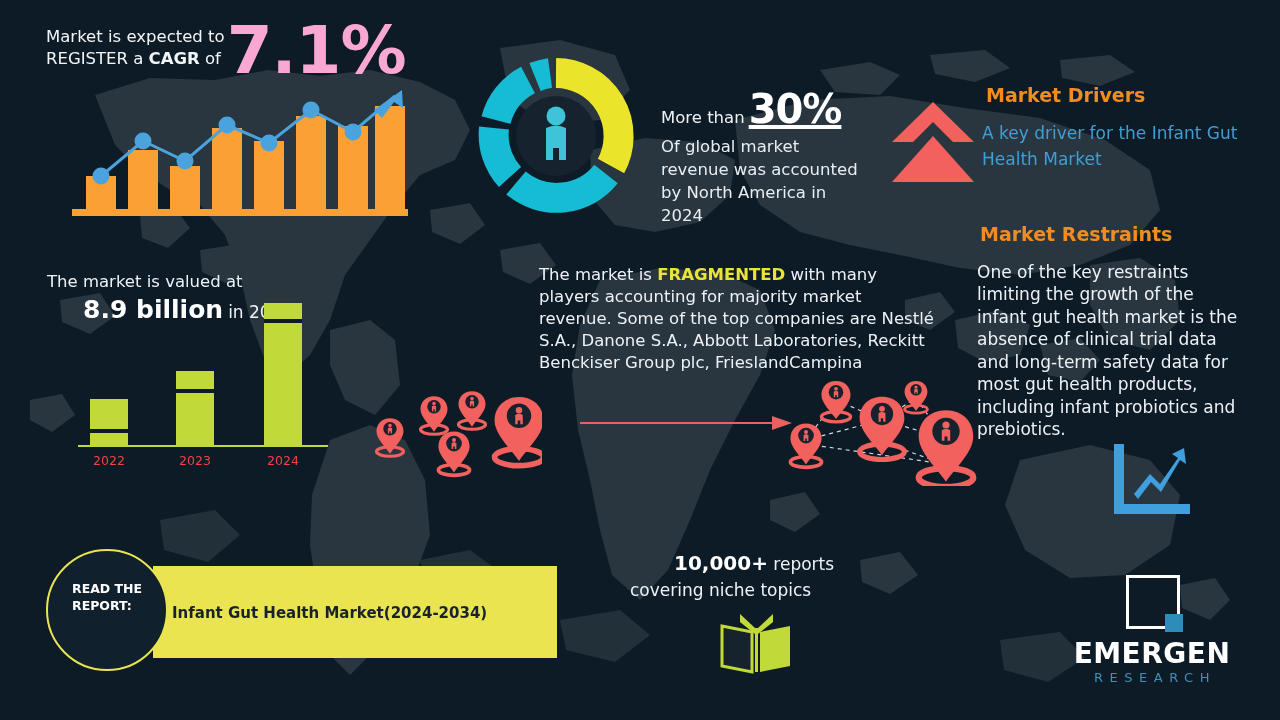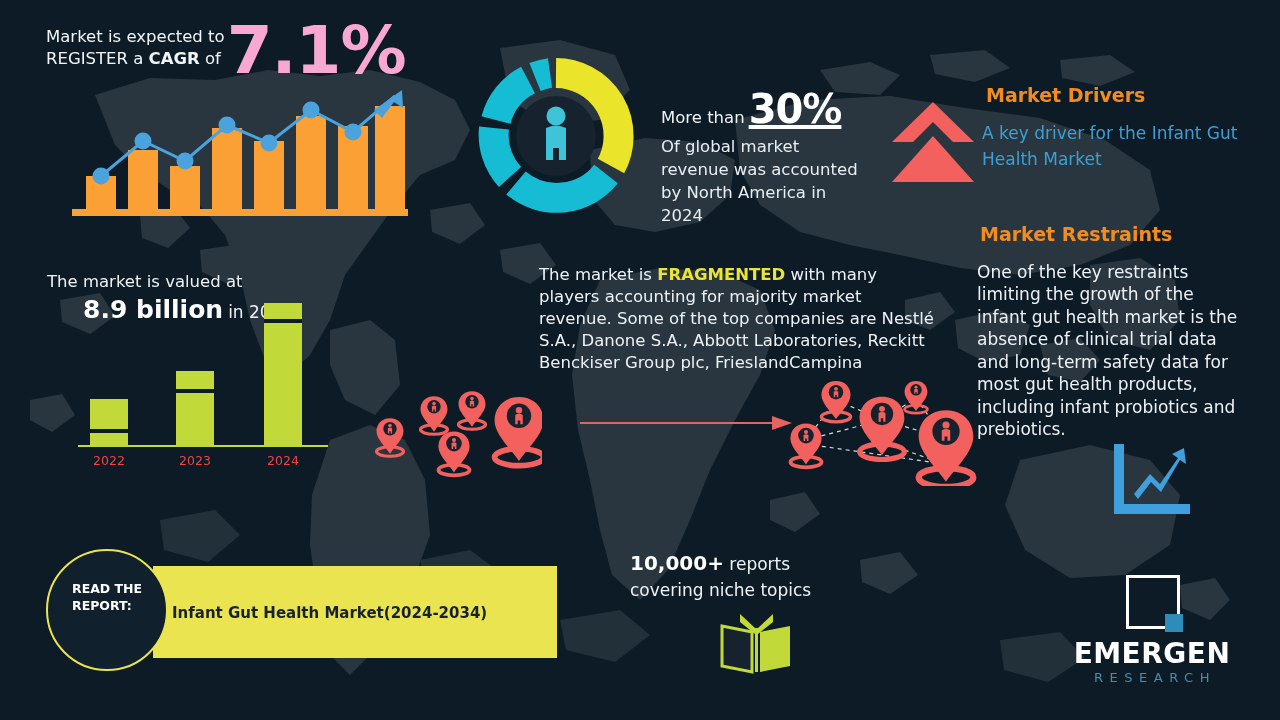--- a/index.html
+++ b/index.html
@@ -86,21 +86,21 @@
     left:46px; top:549px; width:122px; height:122px;
     border-radius:50%; background:#10202c; border:2.5px solid #eae451;
   }
   #read-label {
     position:absolute; left:72px; top:581px; width:74px;
     font-size:12.5px; font-weight:bold; color:#ffffff; line-height:1.35;
   }
 
   
   #reports-text { left:630px; top:551px; width:300px; }
-  .rep-l1 { font-size:17px; color:#eef2f5; white-space:nowrap; }
+  .rep-l1 { font-size:17px; color:#eef2f5; white-space:nowrap;margin-left:44px; }
   .rep-big { font-size:20px; font-weight:bold; color:#ffffff; }
   .rep-l2 { font-size:17px; color:#eef2f5; margin-top:5px; }
   #book-icon { left:718px; top:612px; width:76px; height:62px; }
 
   
   #logo { left:1062px; top:575px; width:180px; height:115px; }
   #logo-sq { position:absolute; left:64px; top:0px; width:54px; height:54px; border:3px solid #ffffff; }
   #logo-accent { position:absolute; left:103px; top:39px; width:18px; height:18px; background:#2e8cba; }
   #logo-name {
     position:absolute; left:0; top:62px; width:180px; text-align:center;

